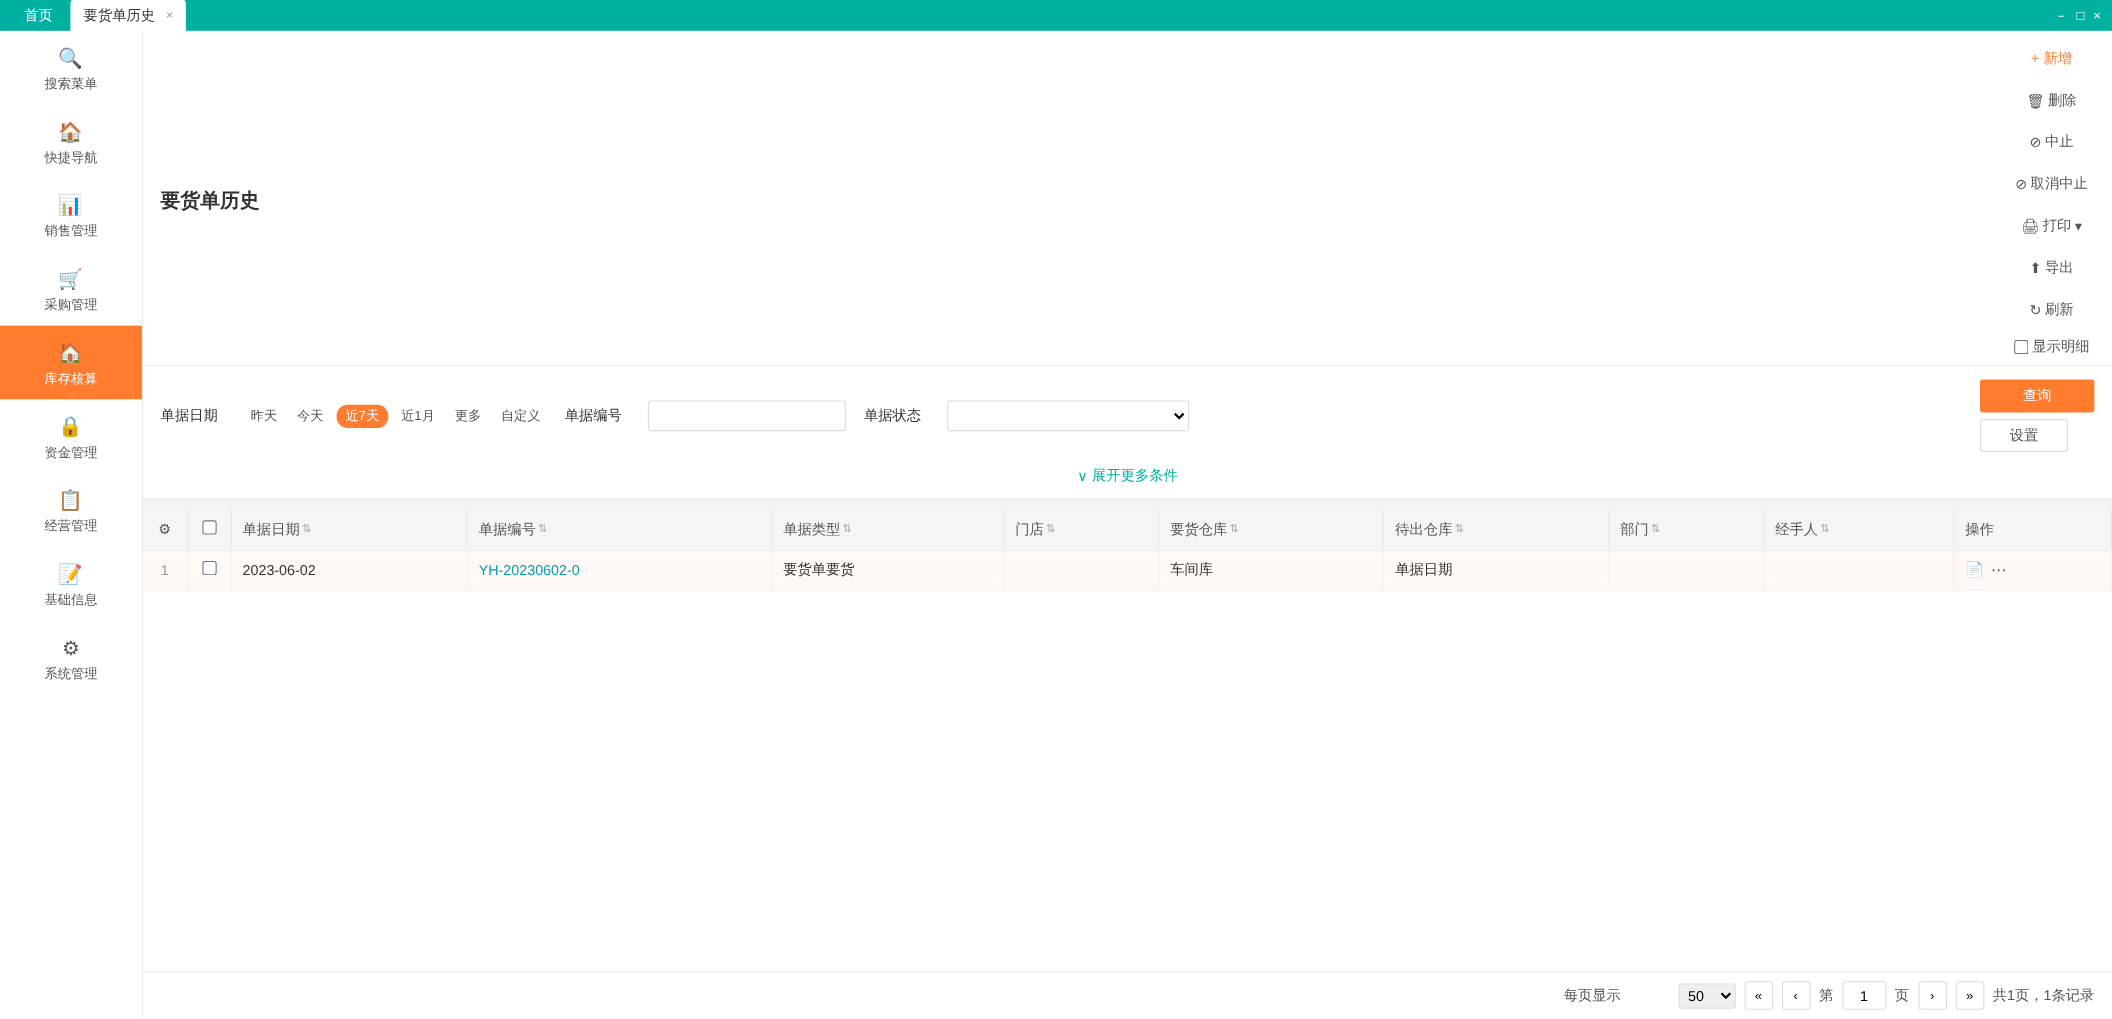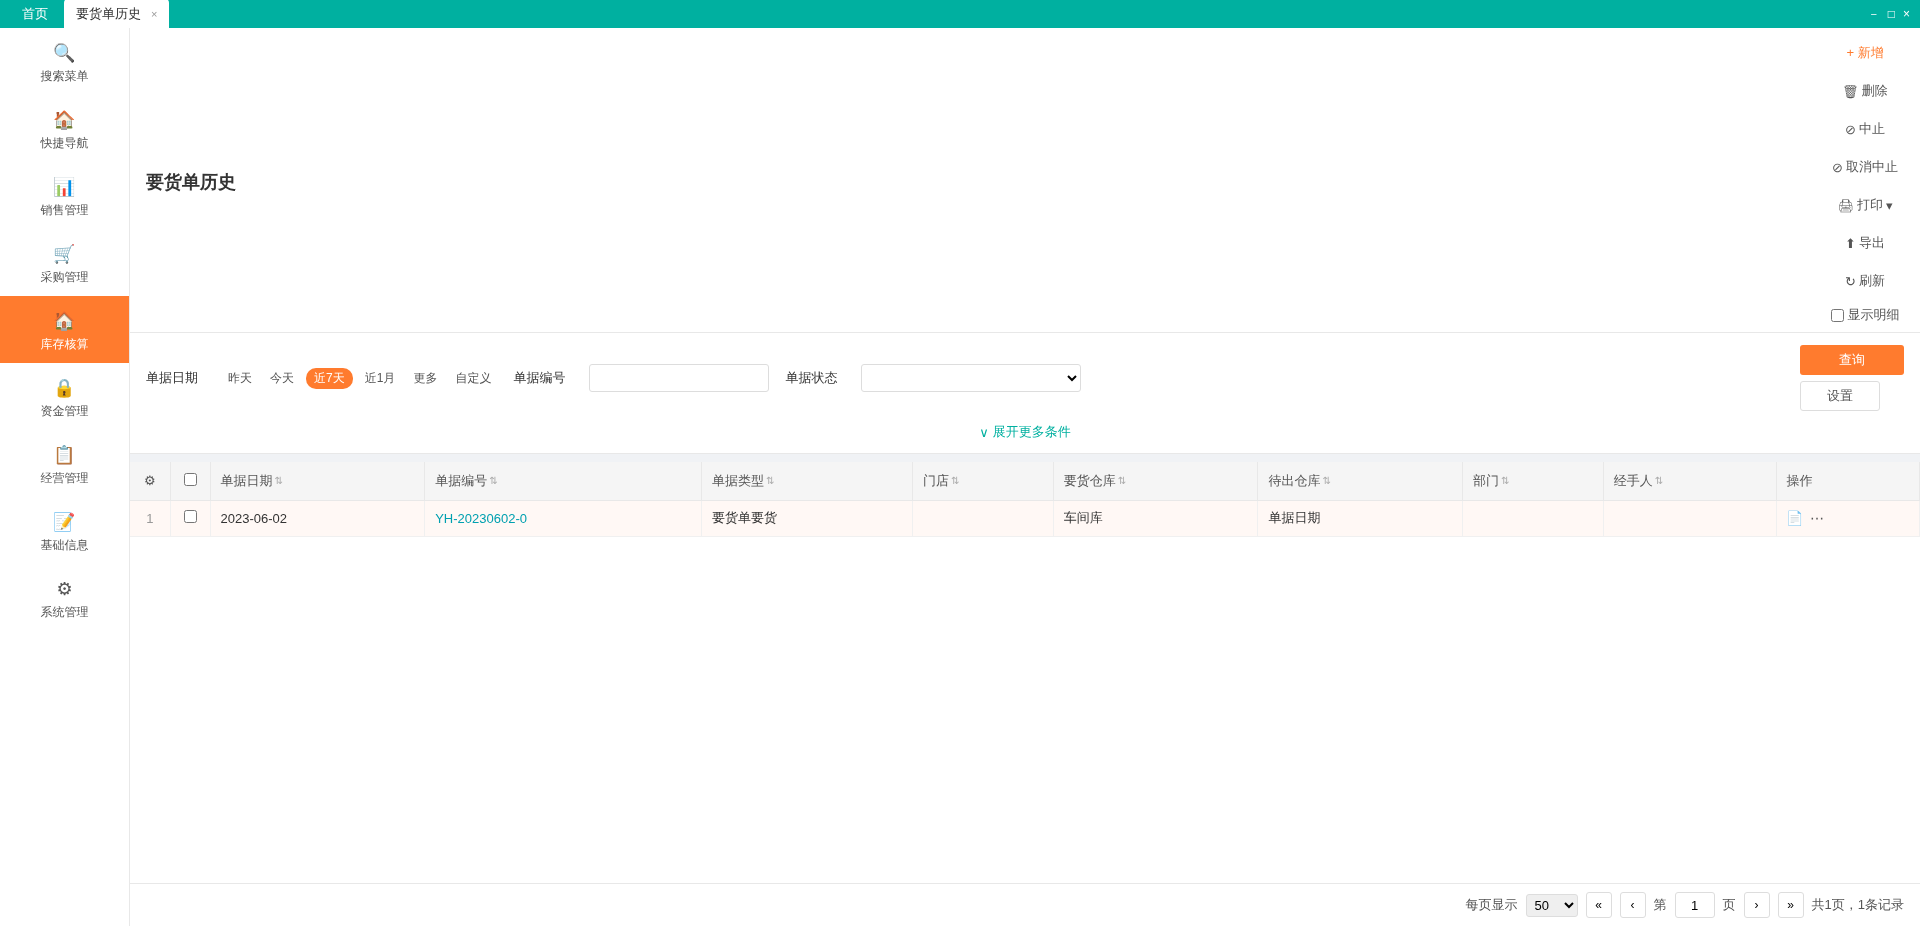--- a/index.html
+++ b/index.html
@@ -290,20 +290,21 @@
       justify-content: flex-end;
       gap: 8px;
       font-size: 13px;
       color: #555;
     }
     .pagination-bar select {
       border: 1px solid #ddd;
       border-radius: 3px;
       padding: 2px 4px;
       font-size: 13px;
+      margin-left: 44px;
     }
     .page-btn {
       width: 26px;
       height: 26px;
       border: 1px solid #ddd;
       border-radius: 3px;
       background: #fff;
       cursor: pointer;
       display: flex;
       align-items: center;

